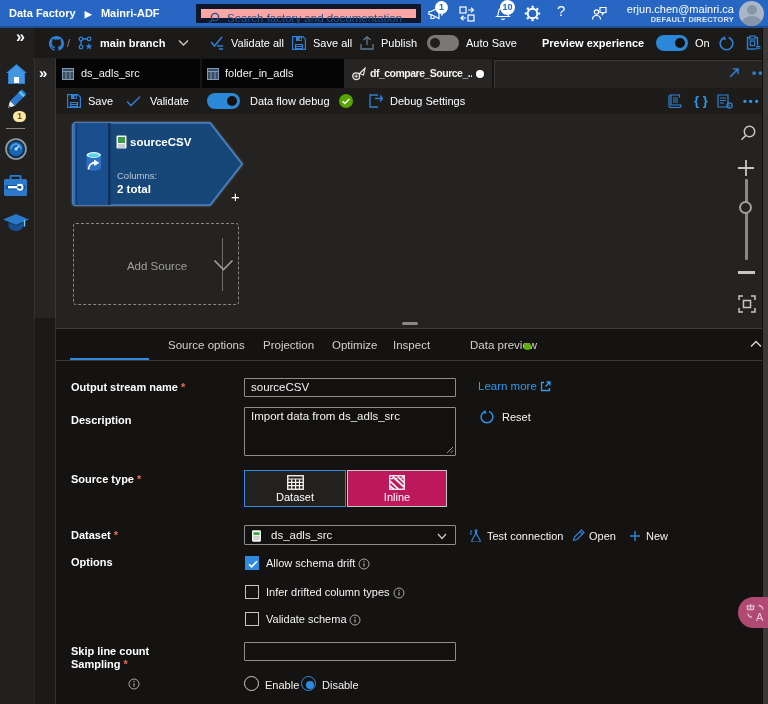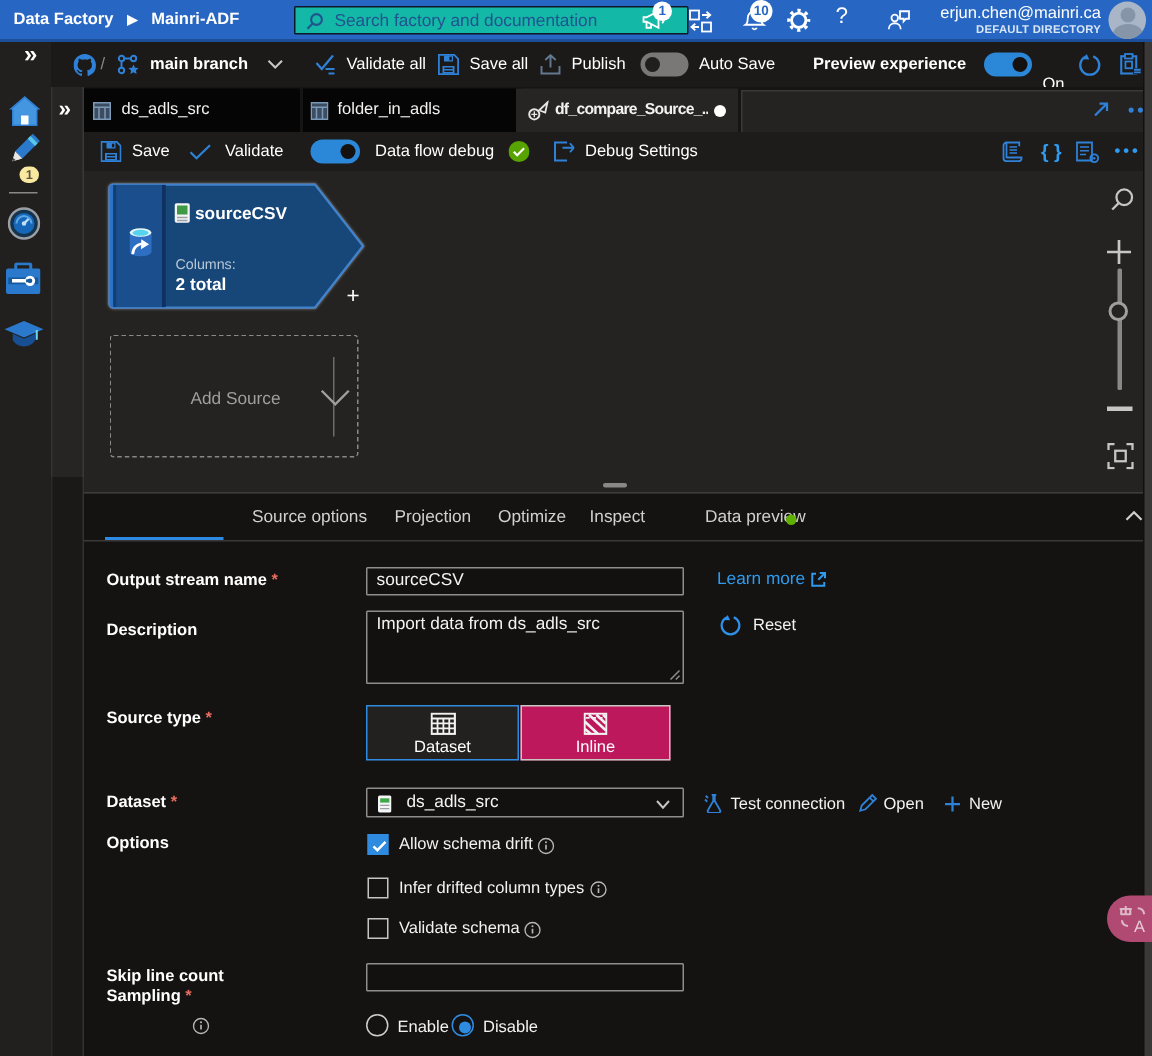--- a/index.html
+++ b/index.html
@@ -3,21 +3,21 @@
 <meta charset="utf-8">
 <style>
 * { margin:0; padding:0; box-sizing:border-box; }
 html,body { width:768px; height:704px; background:#141312; overflow:hidden; }
 body { font-family:"Liberation Sans", sans-serif; }
 #app { position:relative; width:768px; height:704px; }
 
 
 #topbar { position:absolute; left:0; top:0; width:768px; height:28px; background:#2767c3; border-bottom:2px solid #1c4f97; }
 #topbar .brand { position:absolute; left:9px; top:0; height:26px; line-height:26px; color:#fff; font-size:11px; font-weight:bold; }
-#searchbox { position:absolute; left:196px; top:4px; width:263px; height:19px; background:#14b8a6; border:1px solid #0f172a; border-radius:1px; color:#21538f; font-size:11.5px; line-height:17px; }
+#searchbox { position:absolute; left:196px; top:4px; width:225px; height:19px; background:#fca5a5; border:5px solid #0f172a; border-radius:1px; color:#21538f; font-size:11.5px; line-height:17px; }
 #searchbox .mag { position:absolute; left:7px; top:3px; }
 #searchbox .stext { position:absolute; left:26px; top:1px; }
 .tb-ic { position:absolute; top:3px; }
 .badge { position:absolute; background:#fff; color:#2767c3; border-radius:50%; font-weight:bold; text-align:center; }
 #acct { position:absolute; right:34px; top:3px; text-align:right; color:#fff; }
 #acct .em { font-size:11px; line-height:12px; }
 #acct .dd { font-size:7.5px; font-weight:bold; color:#d8e6f6; line-height:10px; letter-spacing:0.2px; }
 #avatar { position:absolute; right:4px; top:1px; width:25px; height:25px; border-radius:50%; background:#a9b6c8; overflow:hidden; }
 #avatar .hd { position:absolute; left:7.5px; top:4px; width:10px; height:10px; border-radius:50%; background:#8795a9; }
 #avatar .bd { position:absolute; left:2.5px; top:15px; width:20px; height:14px; border-radius:50%; background:#8795a9; }
@@ -213,21 +213,21 @@
         <path fill="none" stroke="#62788f" stroke-width="1.3" d="M1 8v5h12V8"></path>
         <path fill="none" stroke="#62788f" stroke-width="1.3" d="M3.5 4L7 .8 10.5 4M7 1v8"></path>
       </svg>
     <span class="item" style="left:347px;">Publish</span>
     <span class="item" style="left:393px; top:7px; width:32px; height:16px; background:#7a7877; border-radius:8px;"></span>
     <span class="item" style="left:396px; top:10px; width:10px; height:10px; background:#201f1e; border-radius:50%;"></span>
     <span class="item" style="left:432px;">Auto Save</span>
     <span class="item" style="left:508px; font-weight:bold;">Preview experience</span>
     <span class="item" style="left:622px; top:7px; width:32px; height:16px; background:#2b88d8; border-radius:8px;"></span>
     <span class="item" style="left:641px; top:10px; width:10px; height:10px; background:#14110f; border-radius:50%;"></span>
-    <span class="item" style="left:661px;margin-top:13px;">On</span>
+    <span class="item" style="left:661px;">On</span>
     <svg class="item" style="left:685px; top:8px;" width="15" height="15" viewBox="0 0 15 15">
         <path d="M5.2 1.6 A6.3 6.3 0 1 0 9.8 1.6" fill="none" stroke="#2f81d7" stroke-width="1.6"></path>
         <path fill="#2f81d7" d="M5.9 0 L6.8 4 L2.9 3z" transform="rotate(-12 5.5 2)"></path>
       </svg>
     <svg class="item" style="left:712px; top:7px;" width="16" height="16" viewBox="0 0 16 16">
         <rect x="1.5" y="2.5" width="10" height="11.5" fill="none" stroke="#2f81d7" stroke-width="1.4"></rect>
         <rect x="4" y="1" width="5" height="3" fill="#1b1a19" stroke="#2f81d7" stroke-width="1.2"></rect>
         <rect x="4.3" y="6" width="4.4" height="4.5" fill="none" stroke="#2f81d7" stroke-width="1.2"></rect>
         <rect x="9.5" y="10.5" width="5.5" height="4" fill="#1b1a19"></rect>
         <path d="M10 11.5h4.5M10 13.2h4.5" stroke="#2f81d7" stroke-width="1.2"></path>

